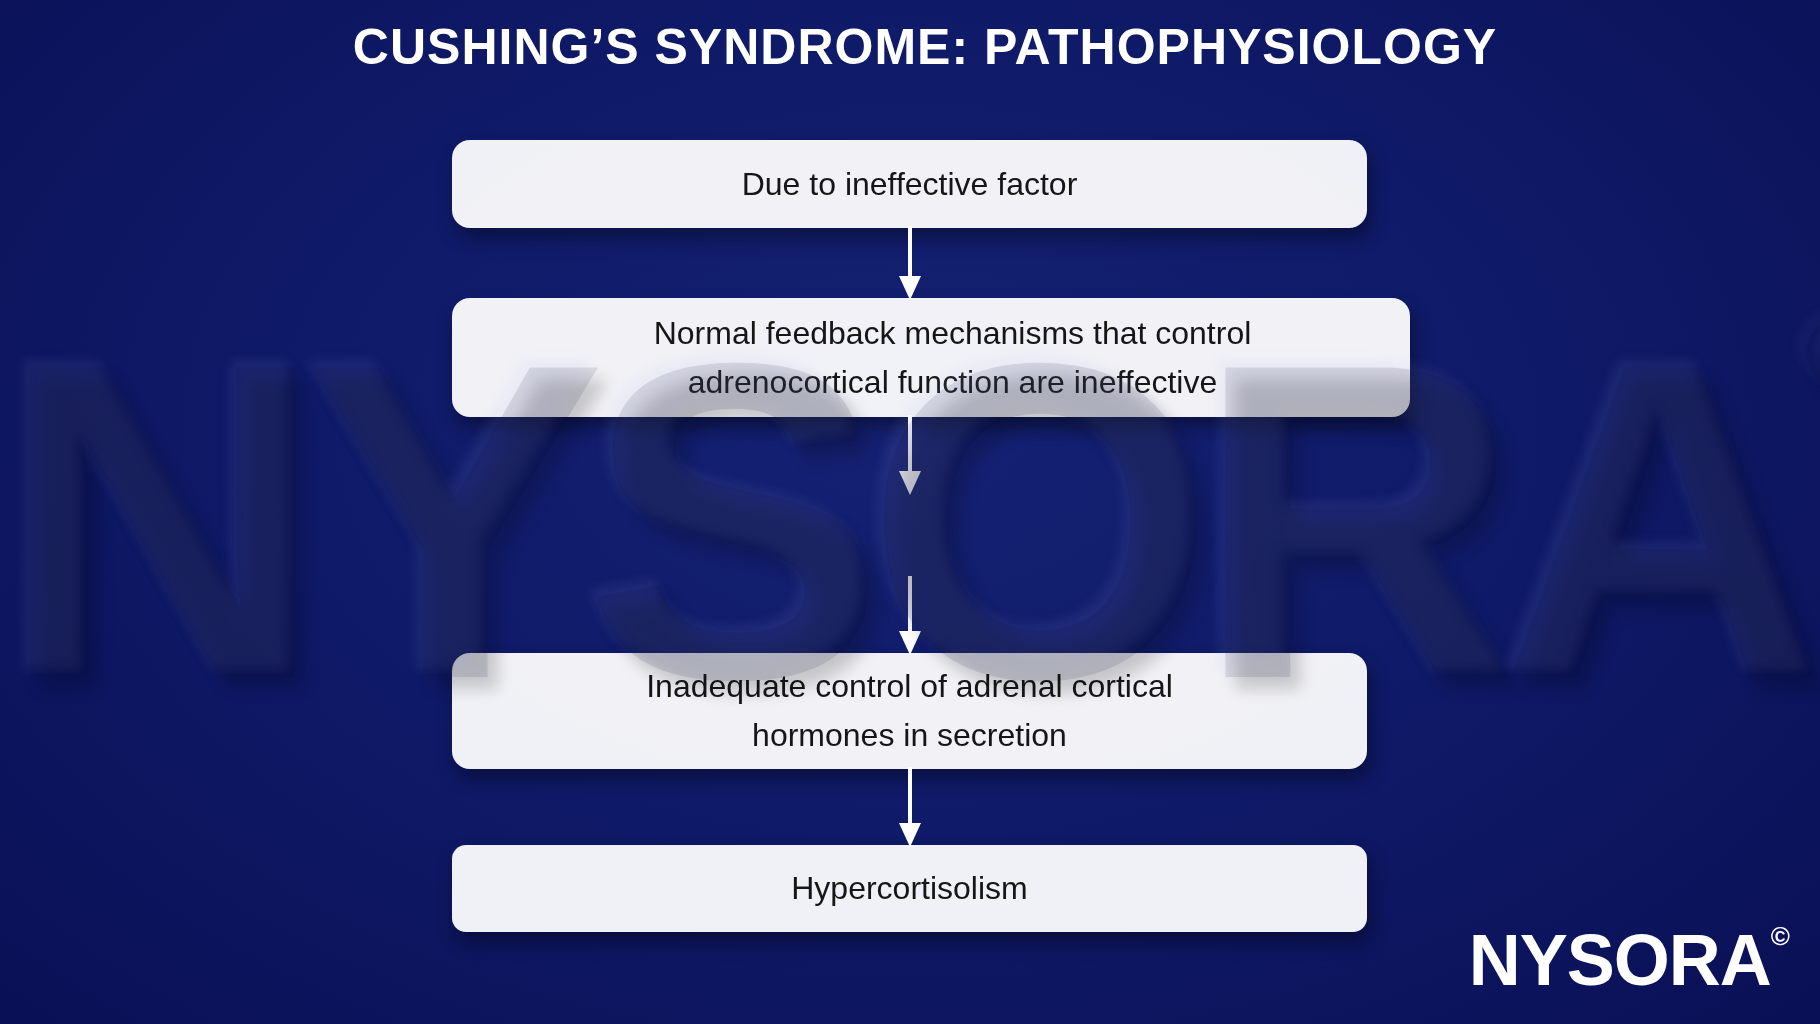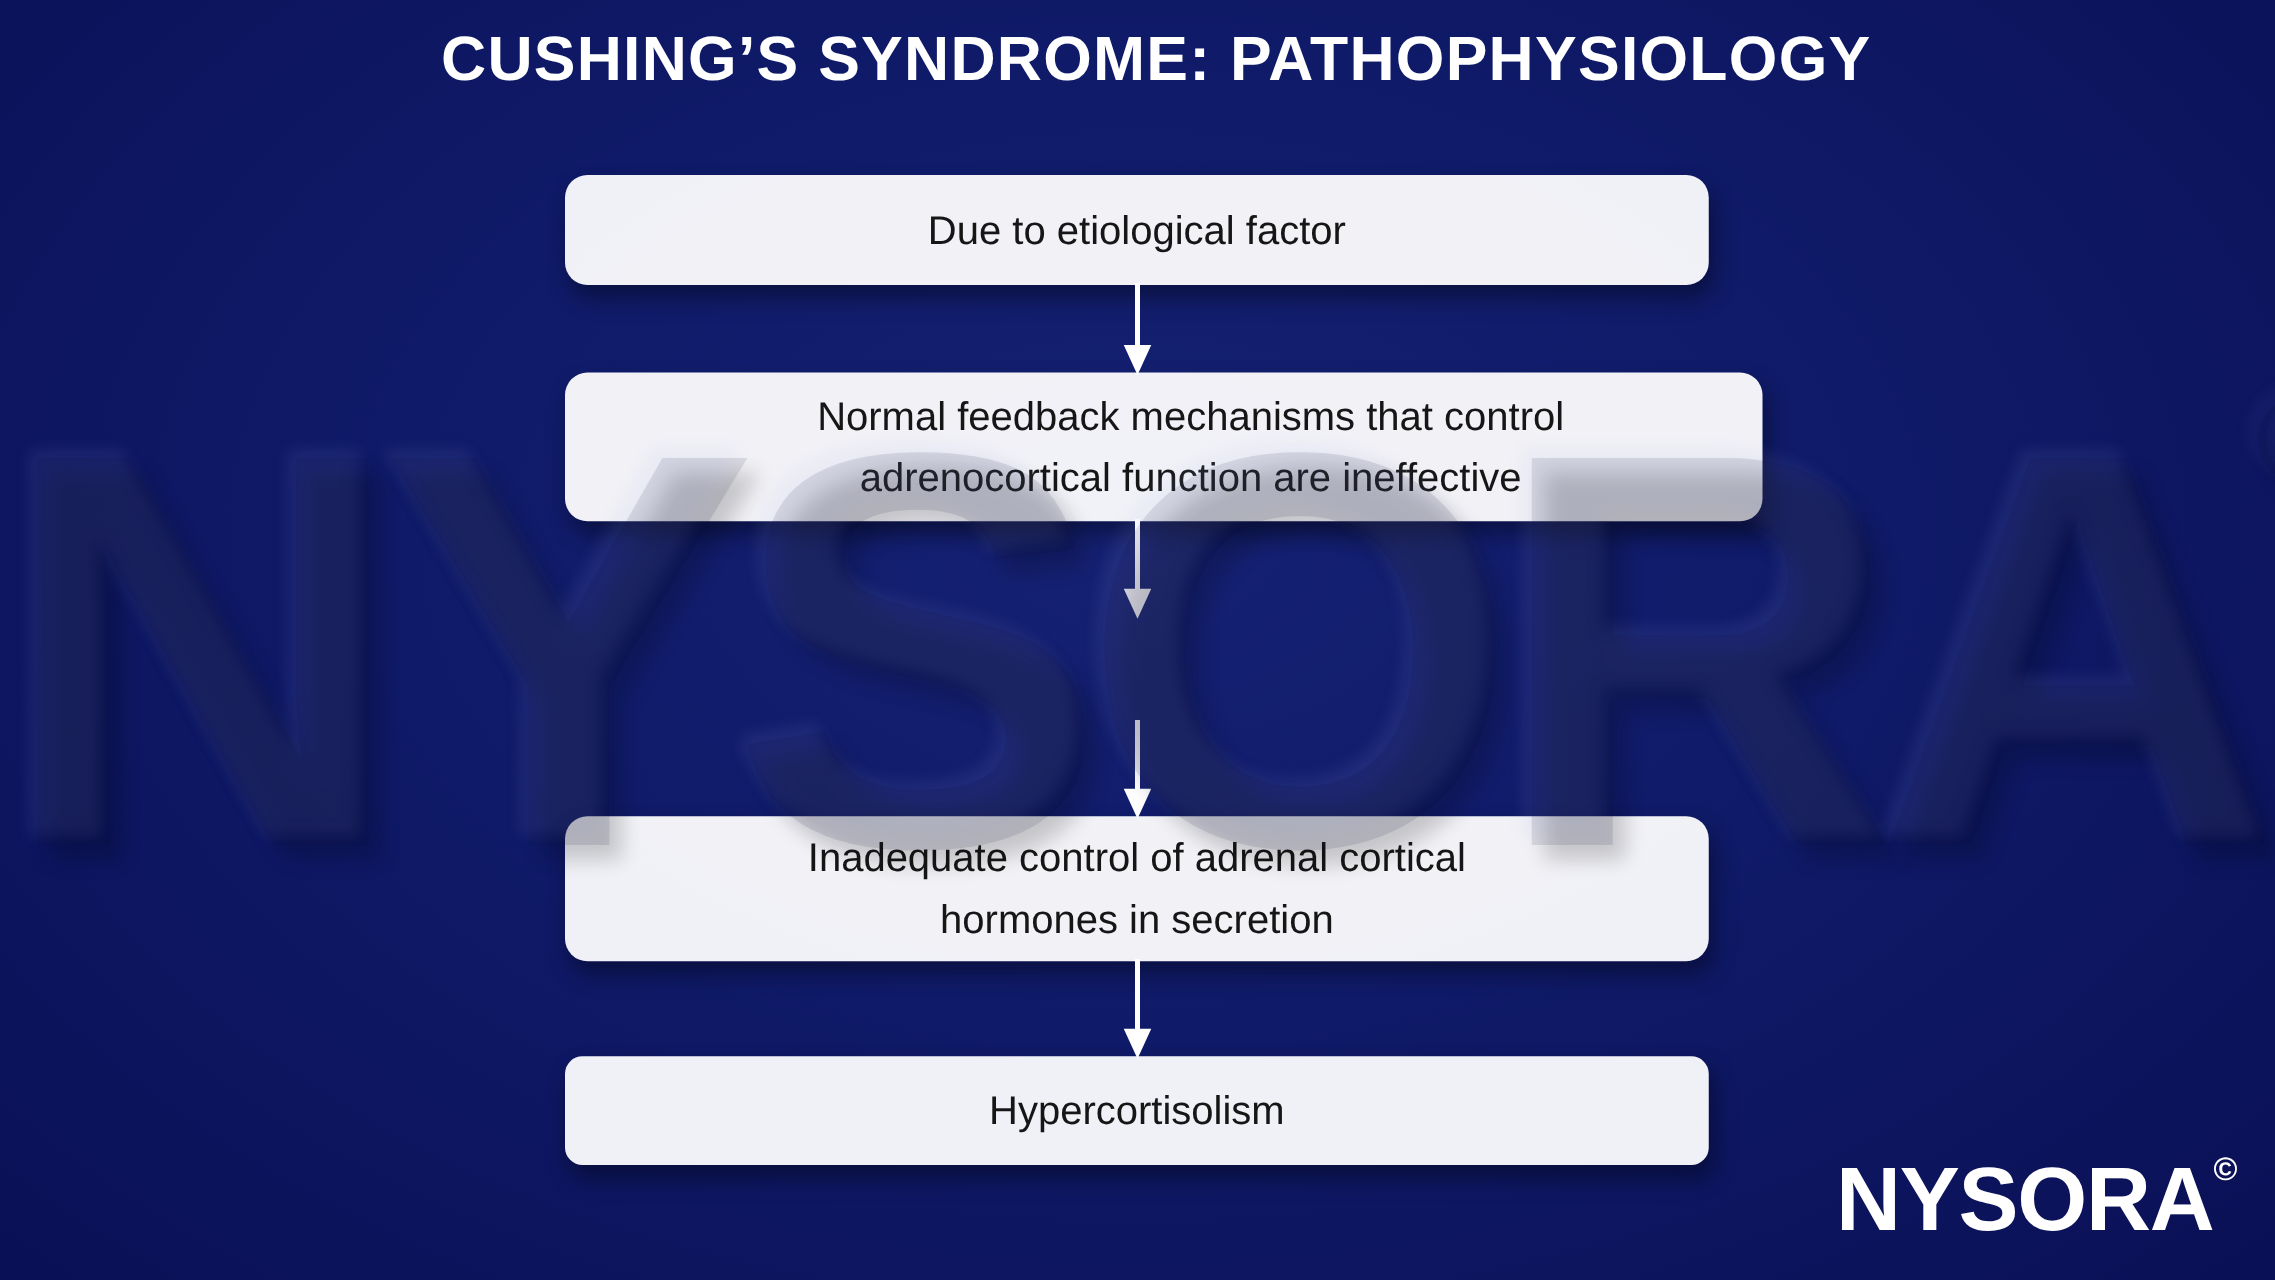--- a/index.html
+++ b/index.html
@@ -114,21 +114,21 @@
   }
 </style>
 </head>
 <body>
 
 <div class="stage">
 
   <div class="title">CUSHING’S SYNDROME: PATHOPHYSIOLOGY</div>
 
   <div class="flow-box box-1">
-    <span>Due to etiological factor</span>
+    <span>Due to ineffective factor</span>
   </div>
 
   <div class="flow-arrow arrow-1">
     <svg viewBox="0 0 40 74" preserveAspectRatio="none" aria-hidden="true">
       <line x1="20" y1="0" x2="20" y2="52" stroke="#ffffff" stroke-width="4"></line>
       <polygon points="9,50 31,50 20,74" fill="#ffffff"></polygon>
     </svg>
   </div>
 
   <div class="flow-box box-2">

